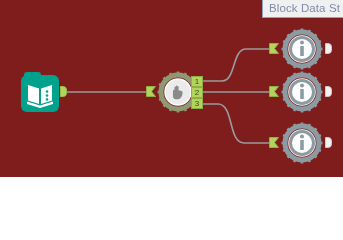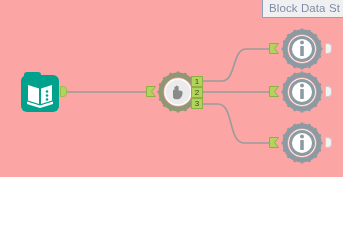--- a/index.html
+++ b/index.html
@@ -4,21 +4,21 @@
 <style>
   html, body {
     margin: 0;
     padding: 0;
     background: #ffffff;
   }
   #canvas {
     position: relative;
     width: 343px;
     height: 177px;
-    background: #fca5a5;
+    background: #7f1d1d;
     overflow: hidden;
     font-family: "Liberation Sans", sans-serif;
   }
 
   
   .panel {
     position: absolute;
     box-sizing: border-box;
     background: #f0f0f0;
     border: 1px solid #8fa0bd;

